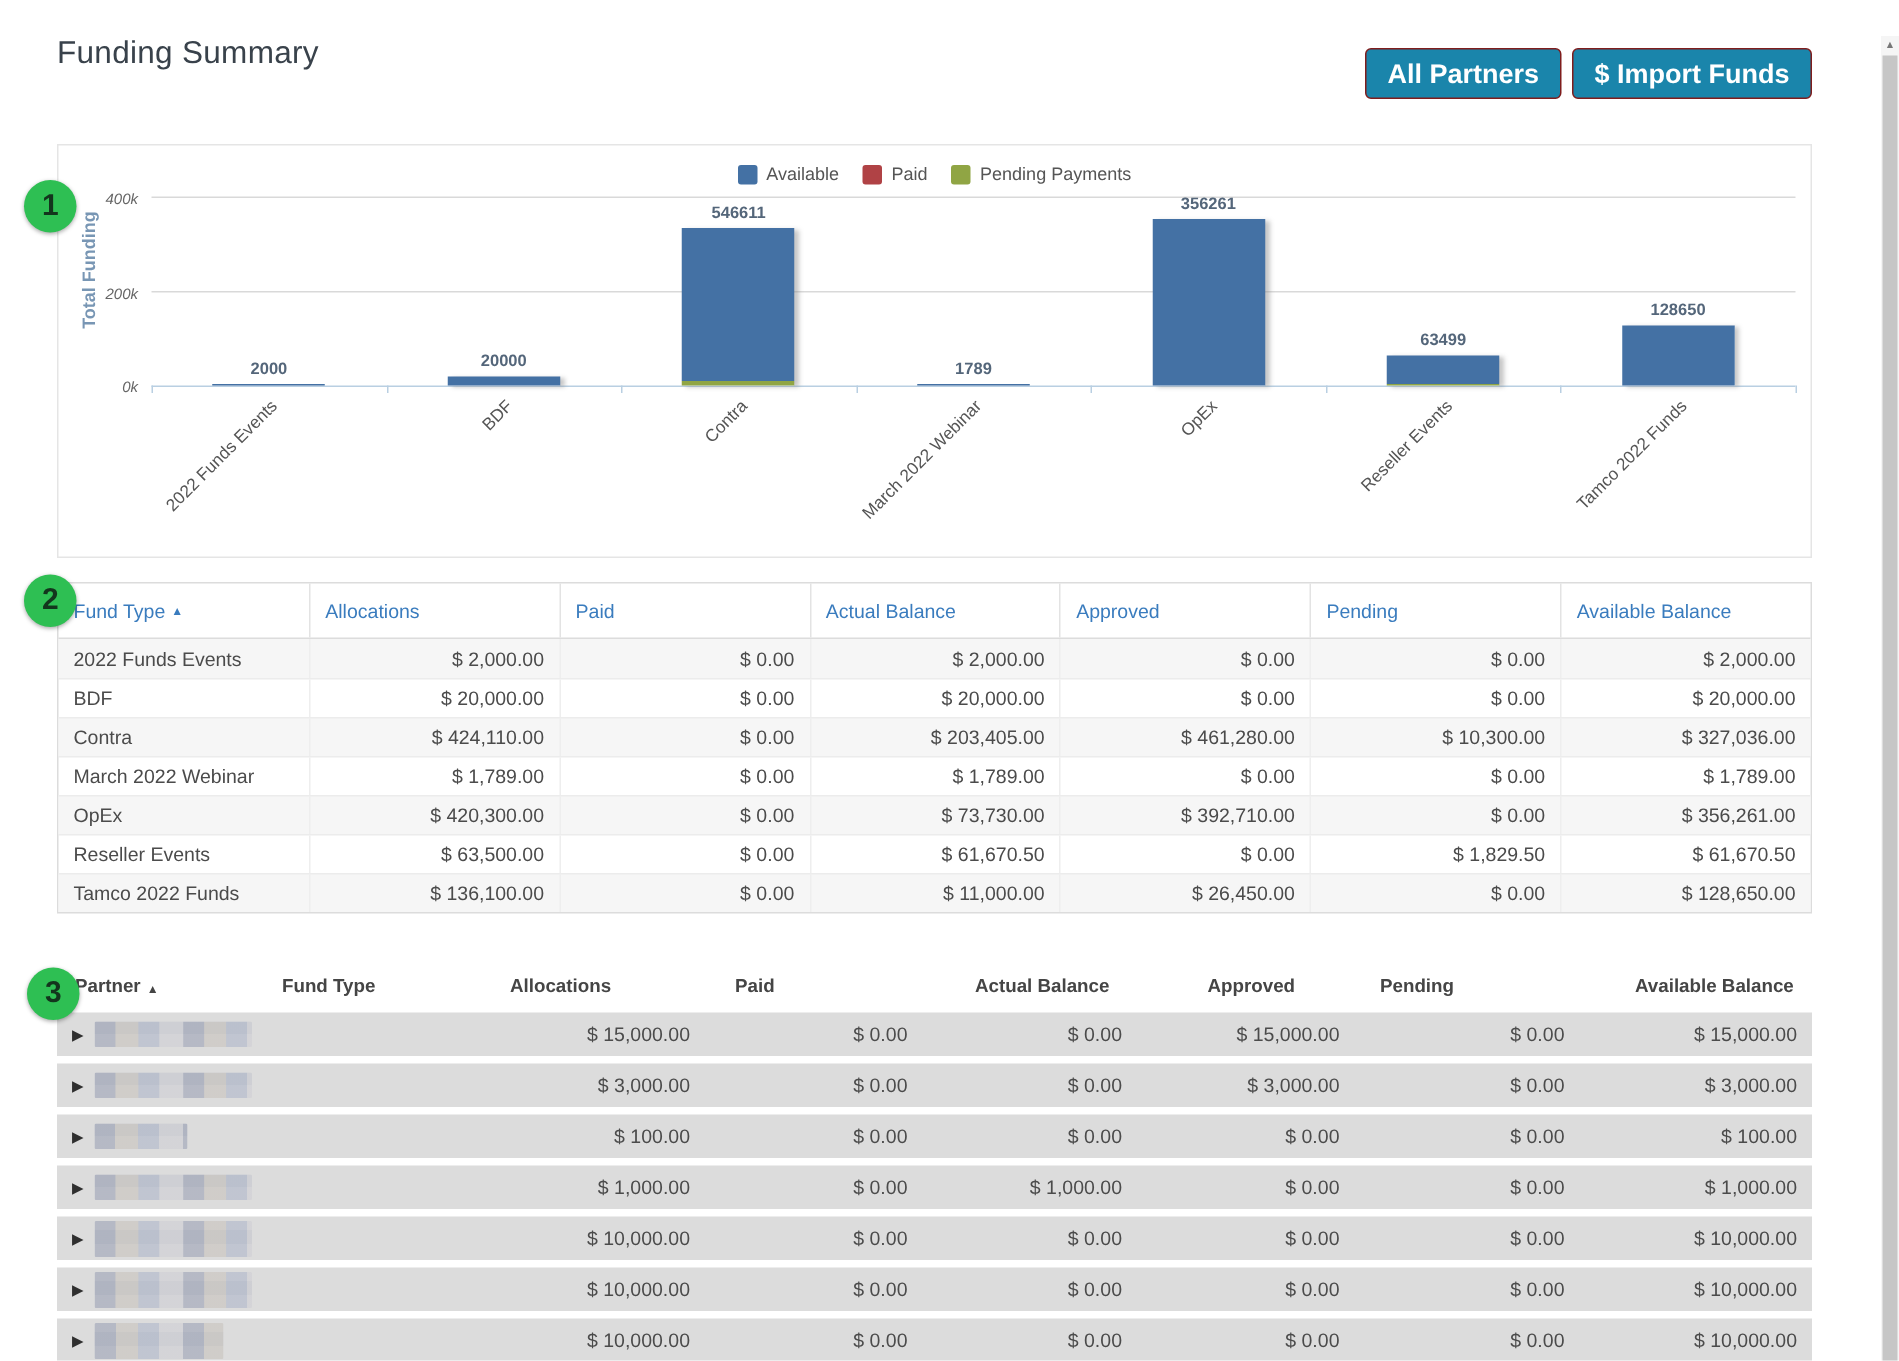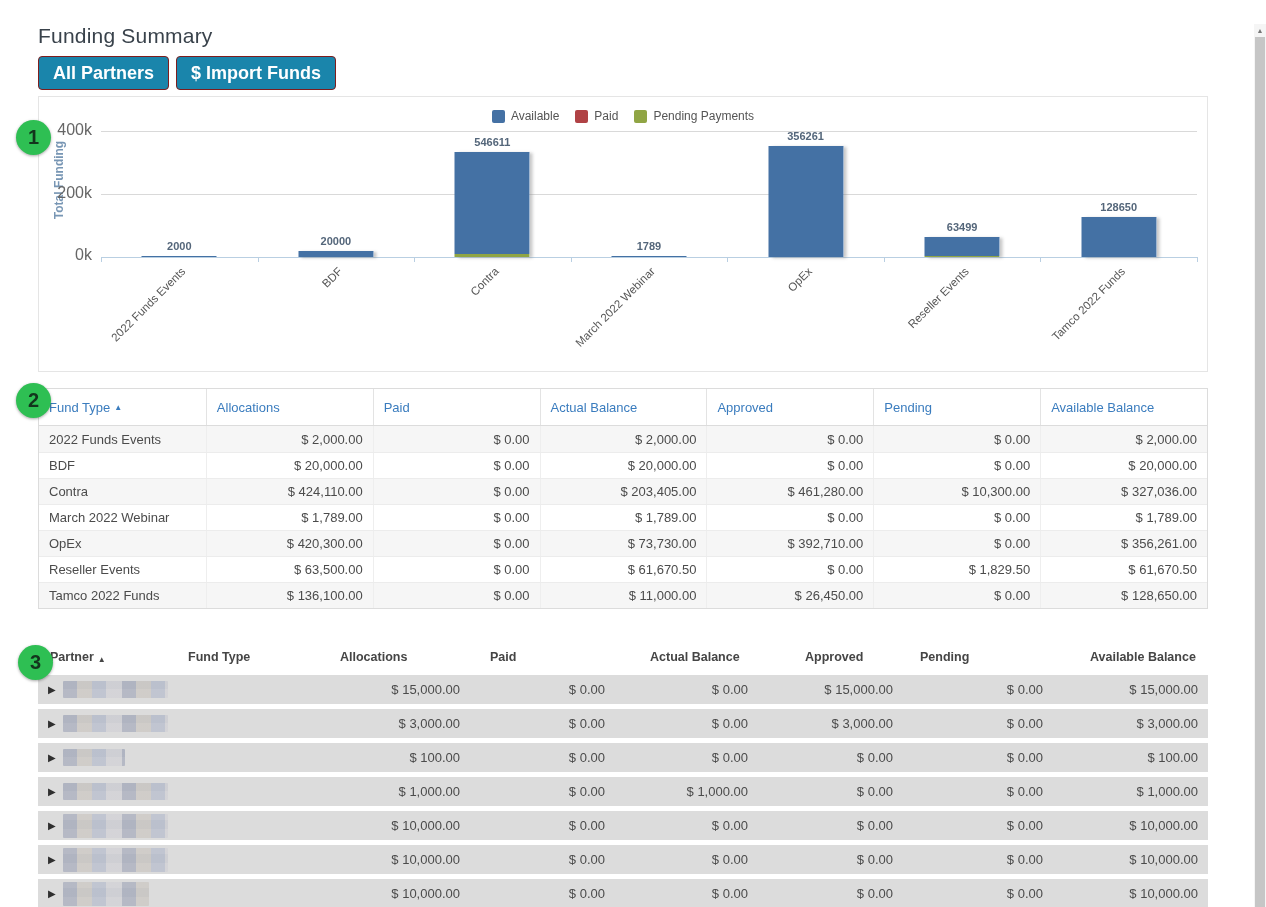--- a/index.html
+++ b/index.html
@@ -2,39 +2,39 @@
 <html><head>
 <meta charset="utf-8">
 <style>
   * { margin:0; padding:0; box-sizing:border-box; }
   html,body { width:1266px; height:907px; overflow:hidden; background:#fff; }
   body { font-family:"Liberation Sans", sans-serif; color:#4b4b4b; }
   .page { position:relative; width:1266px; height:907px; background:#fff; }
 
   
   .header-row { display:flex; justify-content:space-between; align-items:flex-start;
-    margin:24px 58px 0 38px; height:44px;flex-direction:column; }
+    margin:24px 58px 0 38px; height:44px; }
   .page-title { font-size:21px; font-weight:400; color:#39424b; letter-spacing:.2px; }
   .header-buttons { display:flex; gap:7px; margin-top:8px; }
   .btn { background:#1a85ab; color:#fff; border:1px solid #7f1d1d; border-radius:4px;
     height:34px; padding:16px 14px; font-size:18px; font-weight:700;
     font-family:"Liberation Sans", sans-serif; cursor:pointer; display:flex; align-items:center; gap:5px; }
 
   
   .chart-box { position:relative; margin:28px 58px 0 38px; height:276px;
     border:1px solid #e5e5e5; background:#fff; }
   .legend { display:flex; justify-content:center; gap:16px; padding-top:12px; }
   .legend-item { display:flex; align-items:center; gap:6px; font-size:12px; color:#555; cursor:pointer; }
   .swatch { width:13px; height:13px; border-radius:2px; display:inline-block; }
   .ylabel { position:absolute; left:-20px; top:76px; width:80px; text-align:center;
     transform:rotate(-90deg); font-size:12px; font-weight:700; color:#7896b4; white-space:nowrap; }
   .plot { position:absolute; left:62px; top:36px; width:1096px; height:125px;
     border-bottom:1px solid #b9cfe2; }
   .gridline { position:absolute; left:0; width:100%; height:1px; background:#d9d9d9; }
-  .ytick { position:absolute; right:calc(100% + 9px); font-size:16px; color:#666; white-space:nowrap; }
+  .ytick { position:absolute; right:calc(100% + 9px); font-size:10px; color:#666; white-space:nowrap;font-style:italic; }
   .xtick { position:absolute; top:100%; width:1px; height:5px; background:#b9cfe2; }
   .col { position:absolute; bottom:0; height:100%; }
   .stack { position:absolute; bottom:0; left:50%; transform:translateX(-50%); width:75px;
     display:flex; flex-direction:column-reverse; }
   .stack.shadow { box-shadow:3px 1px 3px rgba(130,130,130,.45); }
   .seg { width:100%; }
   .bar-value { position:absolute; left:0; width:100%; text-align:center;
     font-size:11px; font-weight:700; color:#54667a; }
   .x-label { position:absolute; top:100%; right:50%; margin-top:8px;
     transform:rotate(-45deg); transform-origin:100% 0;

